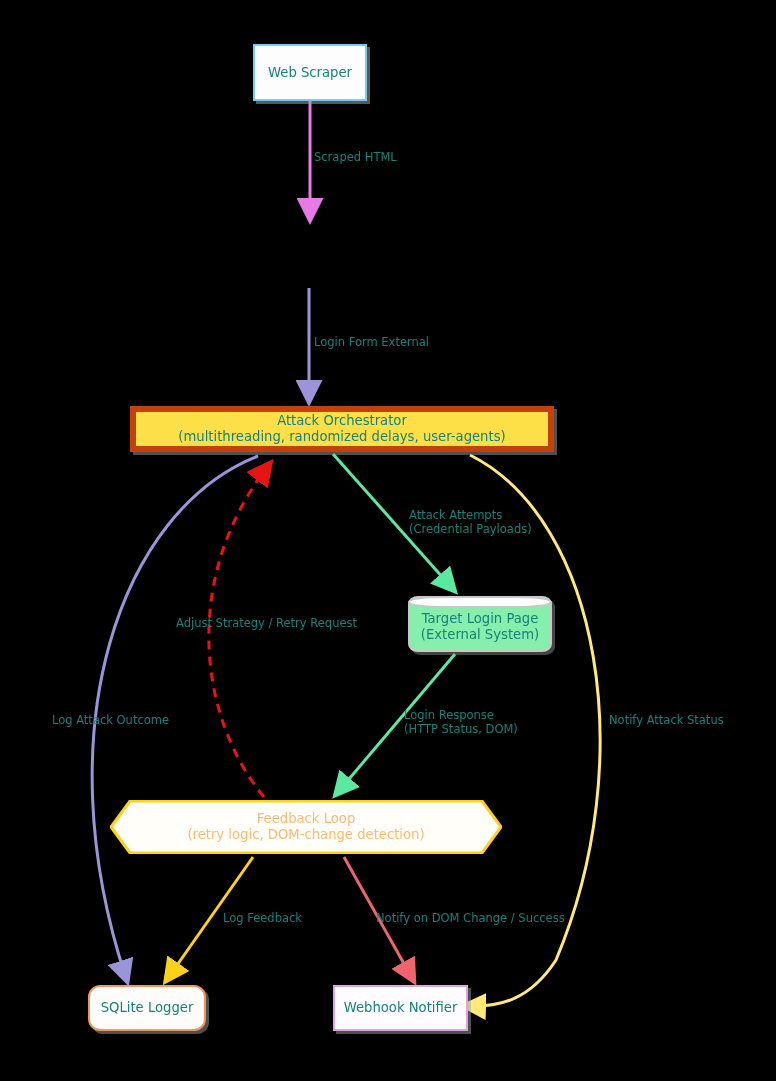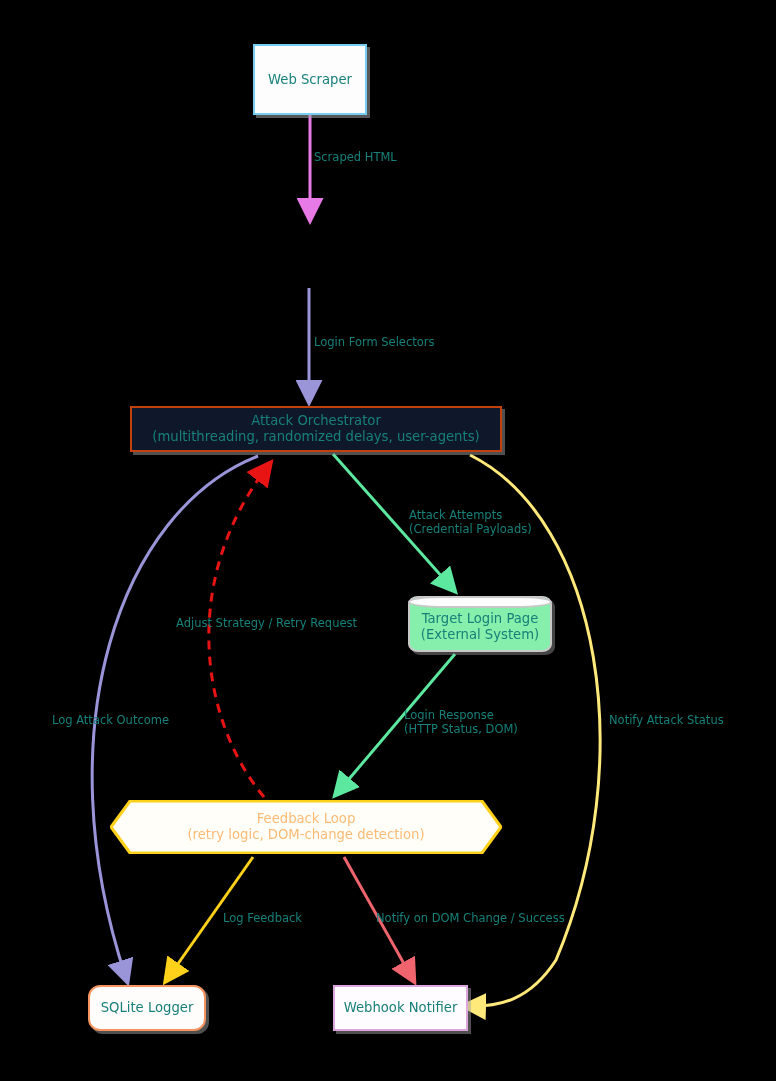--- a/index.html
+++ b/index.html
@@ -30,38 +30,38 @@
     text-align: center;
     color: #17807a;
     font-size: 13.2px;
     line-height: 16px;
     white-space: pre-line;
     box-sizing: border-box;
     z-index: 5;
   }
   
   #node-web-scraper {
-    left: 253px; top: 44px; width: 114px; height: 71px;
+    left: 253px; top: 44px; width: 114px; height: 57px;
     background: #fdfdfd;
     border: 2px solid #76cdf2;
     box-shadow: 3px 3px 0 rgba(160,160,160,0.55);
   }
   
   #node-llm {
     left: 155px; top: 225px; width: 308px; height: 62px;
     background: #fdfdfd;
     border: 2px solid #f0818a;
     border-radius: 50% / 50%;
     box-shadow: 3px 3px 0 rgba(160,160,160,0.35);
   }
   
   #node-orchestrator {
-    left: 130px; top: 406px; width: 372px; height: 46px;
-    background: #0f172a;
-    border: 2px solid #c2410c;
+    left: 130px; top: 406px; width: 424px; height: 46px;
+    background: #fde047;
+    border: 6px solid #c2410c;
     box-shadow: 3px 3px 0 rgba(160,160,160,0.5);
   }
   
   #node-target {
     left: 408px; top: 596px; width: 144px; height: 56px;
     background: #86efac;
     border: 2px solid #c8c8c8;
     border-radius: 10px / 8px;
     box-shadow: 3px 3px 0 rgba(150,150,150,0.45);
     align-items: center;
@@ -190,21 +190,21 @@
   <div class="node" id="node-webhook">
     <span class="nlabel">Webhook Notifier</span>
   </div>
 
   <div class="node" id="node-sqlite">
     <span class="nlabel">SQLite Logger</span>
   </div>
 
   <div class="edge-label" style="left:314px; top:150px;">Scraped HTML</div>
 
-  <div class="edge-label" style="left:314px; top:335px;">Login Form Selectors</div>
+  <div class="edge-label" style="left:314px; top:335px;">Login Form External</div>
 
   <div class="edge-label" style="left:409px; top:508px;">Attack Attempts
 (Credential Payloads)</div>
 
   <div class="edge-label" style="left:404px; top:708px;">Login Response
 (HTTP Status, DOM)</div>
 
   <div class="edge-label" style="left:176px; top:616px;">Adjust Strategy / Retry Request</div>
 
   <div class="edge-label" style="left:52px; top:713px;">Log Attack Outcome</div>

